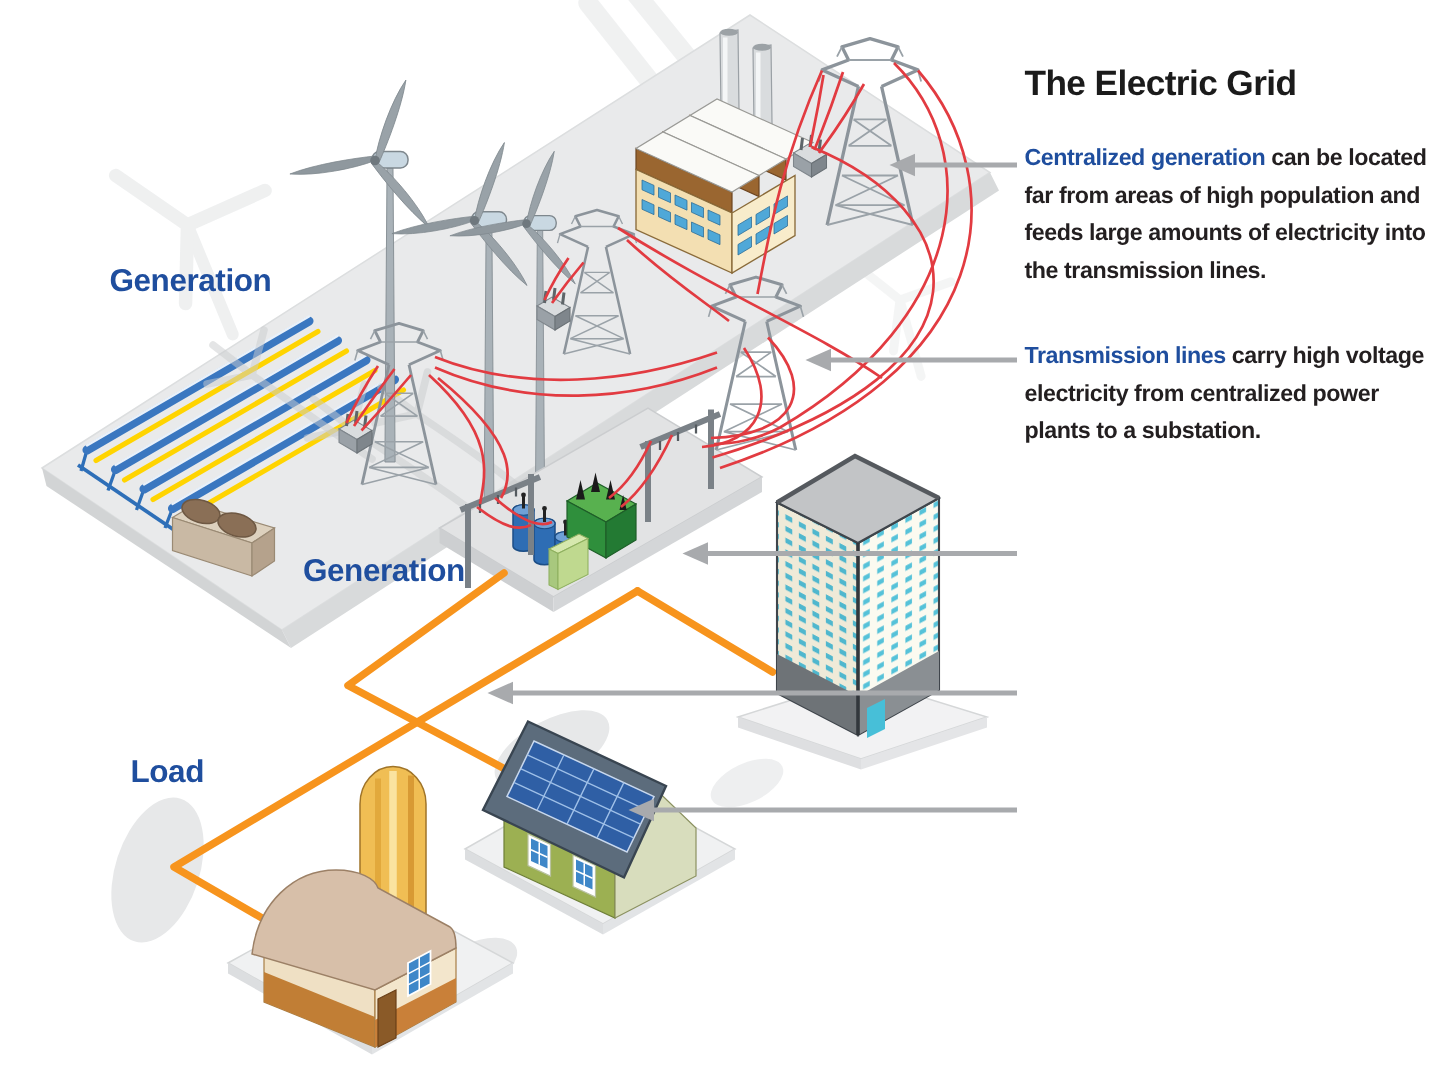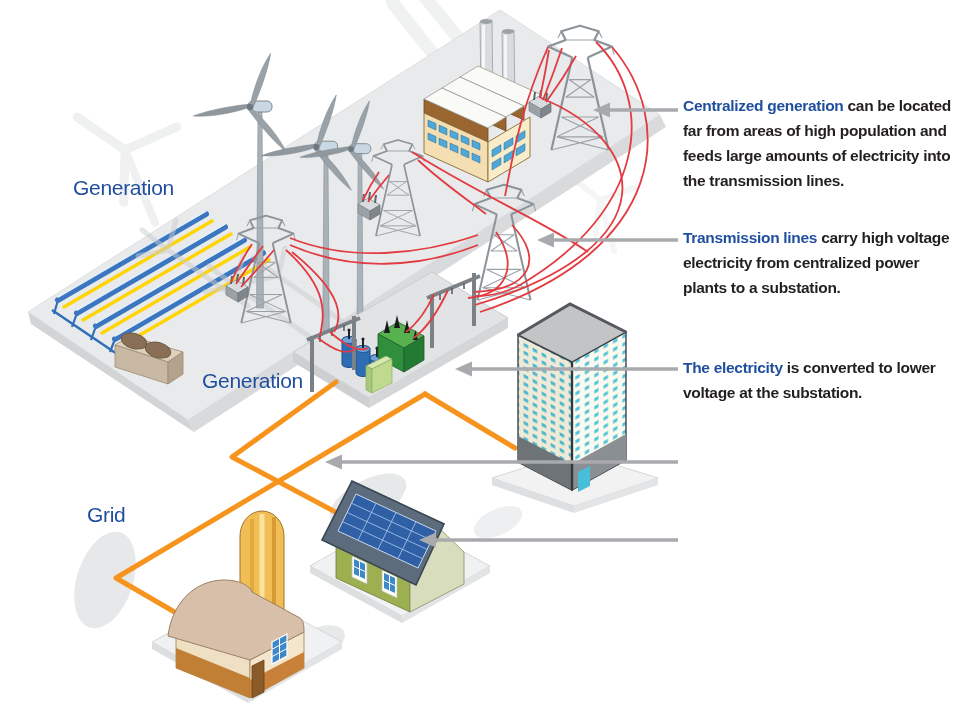--- a/index.html
+++ b/index.html
@@ -6,21 +6,21 @@
   body{width:960px;height:720px;position:relative;overflow:hidden;background:#ffffff;
        font-family:"Liberation Sans","DejaVu Sans",sans-serif;}
   #stage{position:absolute;left:0;top:0;width:960px;height:720px;}
   svg{position:absolute;left:0;top:0;}
   .txt{position:absolute;z-index:5;}
   .title{left:683px;top:42px;font-size:23.5px;font-weight:700;letter-spacing:-0.4px;
          color:#1b1b1b;}
   .anno{left:683px;width:276px;font-size:15.5px;line-height:25px;font-weight:700;
         letter-spacing:-0.3px;color:var(--body-text,#231F20);}
   .anno .lead{color:var(--lead-blue,#1F4E9E);}
-  .lbl{font-size:21px;font-weight:400;letter-spacing:-0.3px;color:var(--label-blue,#1F4E9E);}
+  .lbl{font-size:21px;font-weight:700;letter-spacing:-0.3px;color:var(--label-blue,#1F4E9E);}
   .wire{stroke:var(--transmission-red,#E23B41);stroke-width:1.8;fill:none;}
   .dist{stroke:var(--distribution-orange,#F7941D);stroke-width:5;fill:none;
         stroke-linejoin:round;stroke-linecap:round;}
   .arr{stroke:var(--arrow-gray,#A8AAAD);stroke-width:3.4;fill:none;}
   .arrh{fill:var(--arrow-gray,#A8AAAD);stroke:none;}
   .twr{stroke:#8C949B;stroke-width:2;fill:none;stroke-linejoin:round;}
   .twr2{stroke:#9AA2A8;stroke-width:1.1;fill:none;}
   .shdw{stroke:#C9CBCE;fill:none;opacity:.5;stroke-linecap:round;}
   .ghost{stroke:#E2E4E5;fill:none;stroke-linecap:round;}
 </style>
@@ -344,27 +344,25 @@
       <path class="arr" d="M339,462 H678"></path>
           <polygon class="arrh" points="325,462 342,454.5 342,469.5"></polygon>
     </g>
     <g>
       <path class="arr" d="M433,540 H678"></path>
           <polygon class="arrh" points="419,540 436,532.5 436,547.5"></polygon>
     </g>
   </g>
 </svg>
 
+  <div class="txt title">The Electric Grid</div>
 
   <div class="txt lbl" style="left:73px;top:176px;">Generation</div>
   <div class="txt lbl" style="left:202px;top:369px;">Generation</div>
-  <div class="txt lbl" style="left:87px;top:503px;">Grid</div>
+  <div class="txt lbl" style="left:87px;top:503px;">Load</div>
 
   <div class="txt anno" style="top:225px;">
     <span class="lead">Transmission lines</span><span> carry high voltage electricity from centralized power plants to a substation.</span>
   </div>
   <div class="txt anno" style="top:93px;">
     <span class="lead">Centralized generation</span><span> can be located far from areas of high population and feeds large amounts of electricity into the transmission lines.</span>
   </div>
-  <div class="txt anno" style="top:355px;">
-    <span class="lead">The electricity</span><span> is converted to lower voltage at the substation.</span>
-  </div>
 </div>
 
 </body></html>

